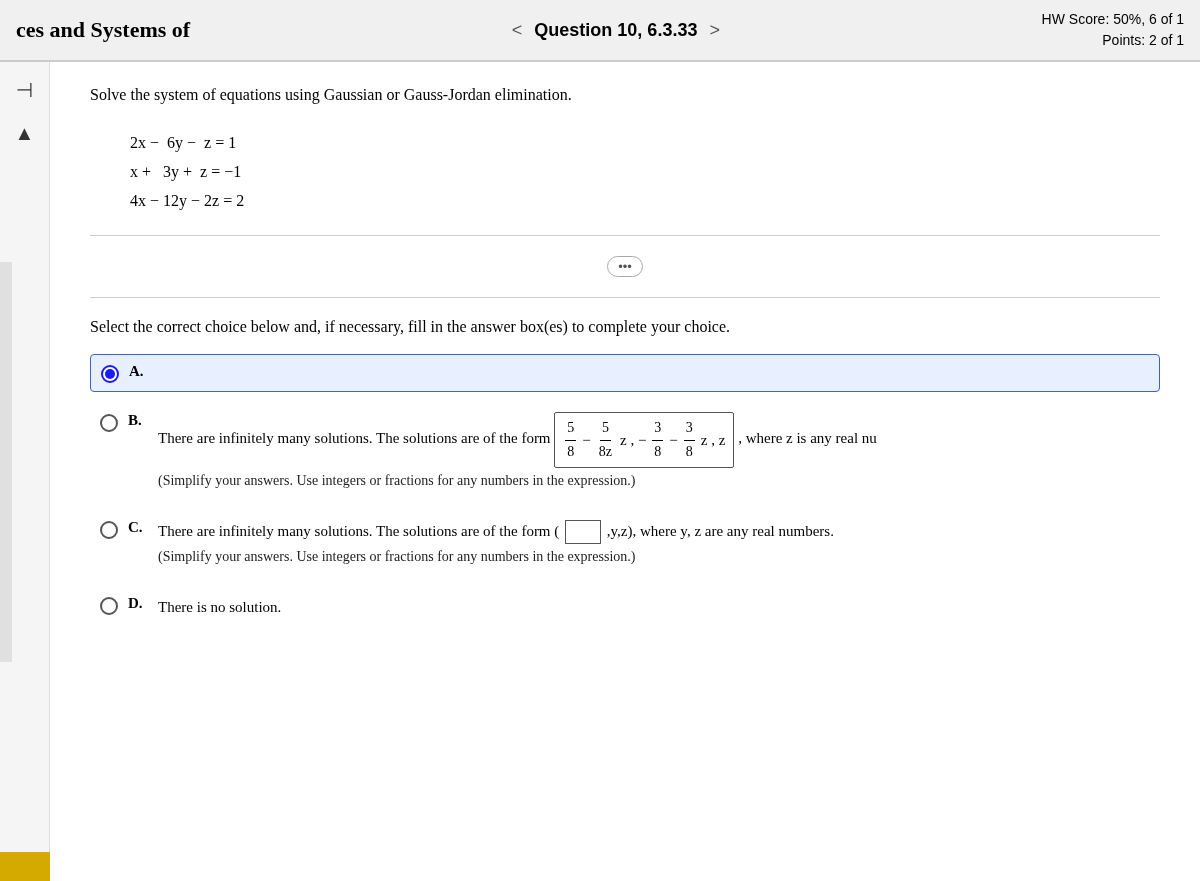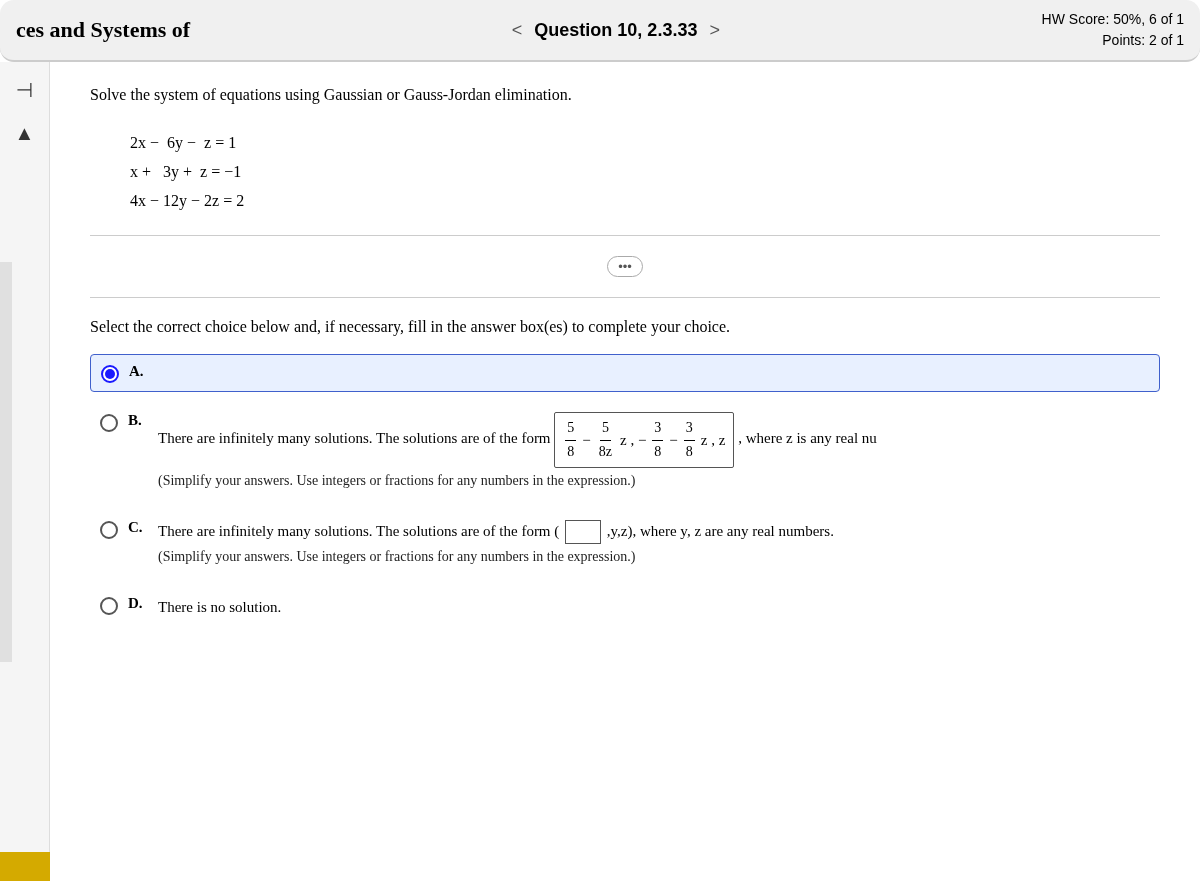--- a/index.html
+++ b/index.html
@@ -12,21 +12,20 @@
       overflow-x: hidden;
     }
     .header-bar {
       background: #f0f0f0;
       border-bottom: 2px solid #ccc;
       display: flex;
       align-items: center;
       padding: 8px 16px;
       height: 62px;
       position: relative;
-      border-radius: 14px;
     }
     .header-title {
       font-size: 22px;
       font-weight: bold;
       color: #000;
       flex: 0 0 auto;
     }
     .header-center {
       flex: 1;
       display: flex;
@@ -229,21 +228,21 @@
       width: 50px;
     }
   </style>
 </head>
 <body>
 
 <div class="header-bar">
   <div class="header-title">ces and Systems of</div>
   <div class="header-center">
     <span class="nav-arrow">&lt;</span>
-    <span class="question-label">Question 10, 2.3.33</span>
+    <span class="question-label">Question 10, 6.3.33</span>
     <span class="nav-arrow">&gt;</span>
   </div>
   <div class="header-right">
     <div class="hw-score">HW Score: 50%, 6 of 1</div>
     <div>Points: 2 of 1</div>
   </div>
 </div>
 
 <div class="main-content">
 

